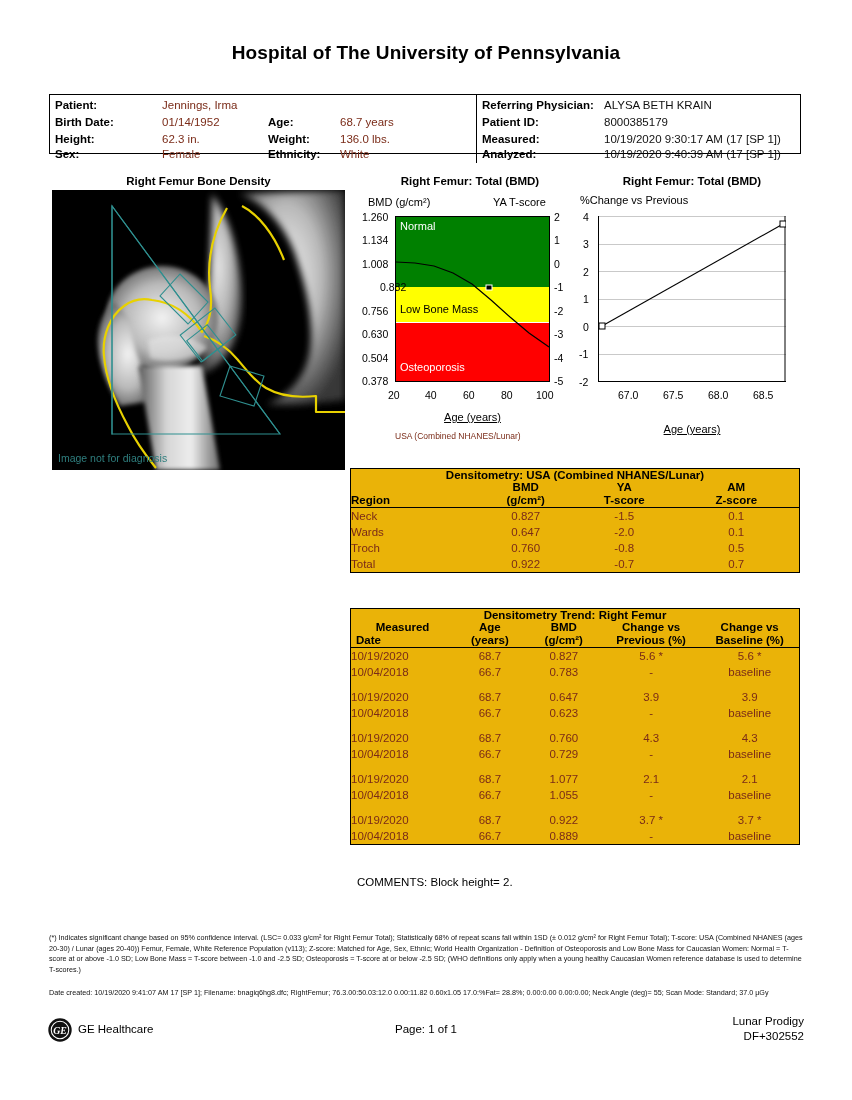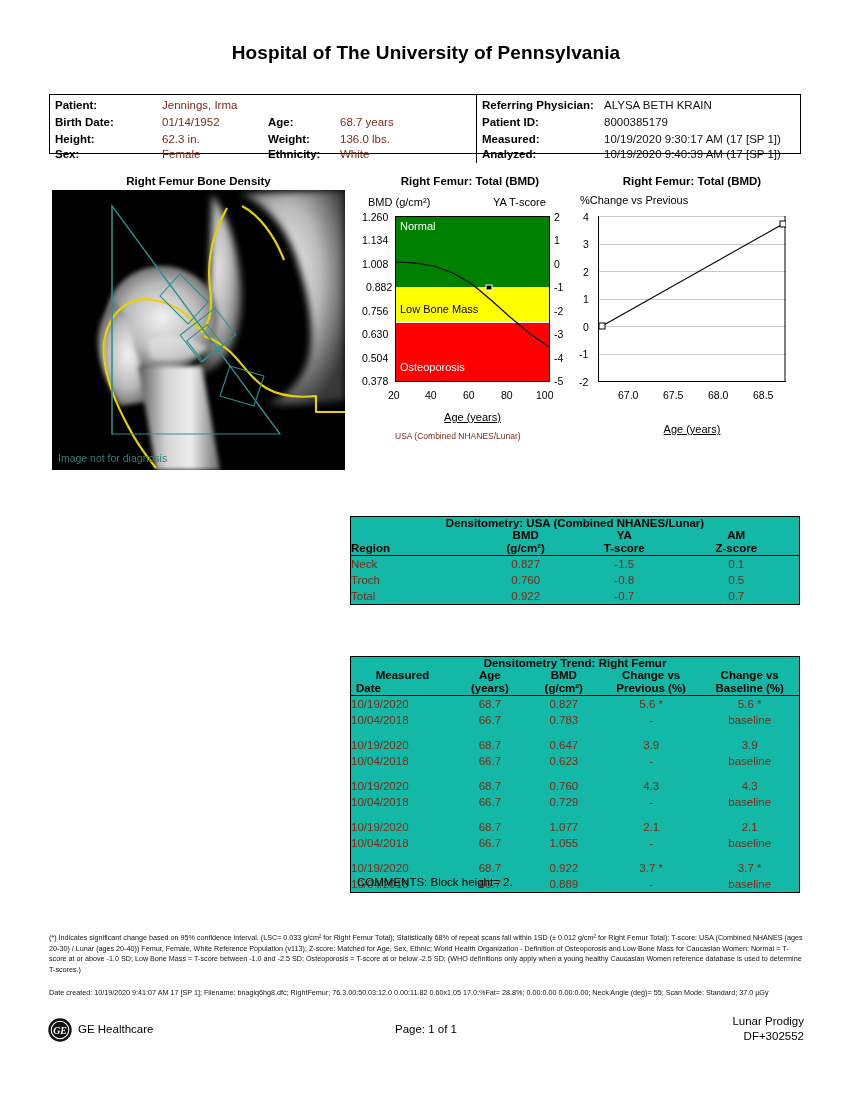--- a/index.html
+++ b/index.html
@@ -66,21 +66,21 @@
   .plot2 {
     position:absolute; left:598px; top:216px; width:188px; height:166px;
     border-left:1px solid #000; border-bottom:1px solid #000;
     box-sizing:border-box; overflow:hidden; background:#fff;
   }
   .gridline { position:absolute; left:0; width:100%; height:1px; background:#c9c9c9; }
 
   
   .tbl {
     position:absolute; border:1px solid #000; box-sizing:border-box;
-    background:#14b8a6; border-collapse:collapse;margin-top:48px;
+    background:#eab308; border-collapse:collapse;
   }
   table.data { border-collapse:collapse; width:100%; }
   table.data td, table.data th { padding:0; font-size:11.5px; }
   .tbl-title { text-align:center; font-weight:bold; font-size:11.5px; padding:3px 0 1px 0; }
   .hdr-cell { font-weight:bold; text-align:center; font-size:11.5px; line-height:13px; }
   .hdr-left { font-weight:bold; text-align:left; font-size:11.5px; line-height:13px; padding-left:5px; }
   .rule { border-bottom:1px solid #000; }
   .cell-c { text-align:center; color:#7a2b18; line-height:16px; }
   .cell-l { text-align:left; padding-left:5px; color:#7a2b18; line-height:16px; }
   .cell-blank { height:9px; }
@@ -236,21 +236,21 @@
 
     <svg width="153" height="164" viewBox="0 0 153 164" style="position:absolute;left:0;top:0;">
       <polyline points="0,45 19,46 38,49 57,56 76,67 95,83 114,100 133,116 153,130" fill="none" stroke="#000" stroke-width="1.2"></polyline>
       <rect x="90" y="68" width="6" height="5" fill="#000" stroke="#fff" stroke-width="1"></rect>
     </svg>
   </div>
 
   <div class="ax-tick" style="left:362px; top:211px;">1.260</div>
   <div class="ax-tick" style="left:362px; top:234px;">1.134</div>
   <div class="ax-tick" style="left:362px; top:258px;">1.008</div>
-  <div class="ax-tick" style="left:366px; top:281px;">0.882</div>
+  <div class="ax-tick" style="left:380px; top:281px;">0.882</div>
   <div class="ax-tick" style="left:362px; top:305px;">0.756</div>
   <div class="ax-tick" style="left:362px; top:328px;">0.630</div>
   <div class="ax-tick" style="left:362px; top:352px;">0.504</div>
   <div class="ax-tick" style="left:362px; top:375px;">0.378</div>
 
   <div class="ax-tick" style="left:554px; top:211px;">2</div>
   <div class="ax-tick" style="left:554px; top:234px;">1</div>
   <div class="ax-tick" style="left:554px; top:258px;">0</div>
   <div class="ax-tick" style="left:554px; top:281px;">-1</div>
   <div class="ax-tick" style="left:554px; top:305px;">-2</div>
@@ -319,20 +319,26 @@
       <tr class="rule">
         <td class="hdr-left">Region</td>
         <td class="hdr-cell">(g/cm²)</td>
         <td class="hdr-cell">T-score</td>
         <td class="hdr-cell">Z-score</td>
       </tr>
       <tr>
         <td class="cell-l">Neck</td>
         <td class="cell-c">0.827</td>
         <td class="cell-c">-1.5</td>
+        <td class="cell-c">0.1</td>
+      </tr>
+      <tr>
+        <td class="cell-l">Wards</td>
+        <td class="cell-c">0.647</td>
+        <td class="cell-c">-2.0</td>
         <td class="cell-c">0.1</td>
       </tr>
       <tr>
         <td class="cell-l">Troch</td>
         <td class="cell-c">0.760</td>
         <td class="cell-c">-0.8</td>
         <td class="cell-c">0.5</td>
       </tr>
       <tr>
         <td class="cell-l">Total</td>

